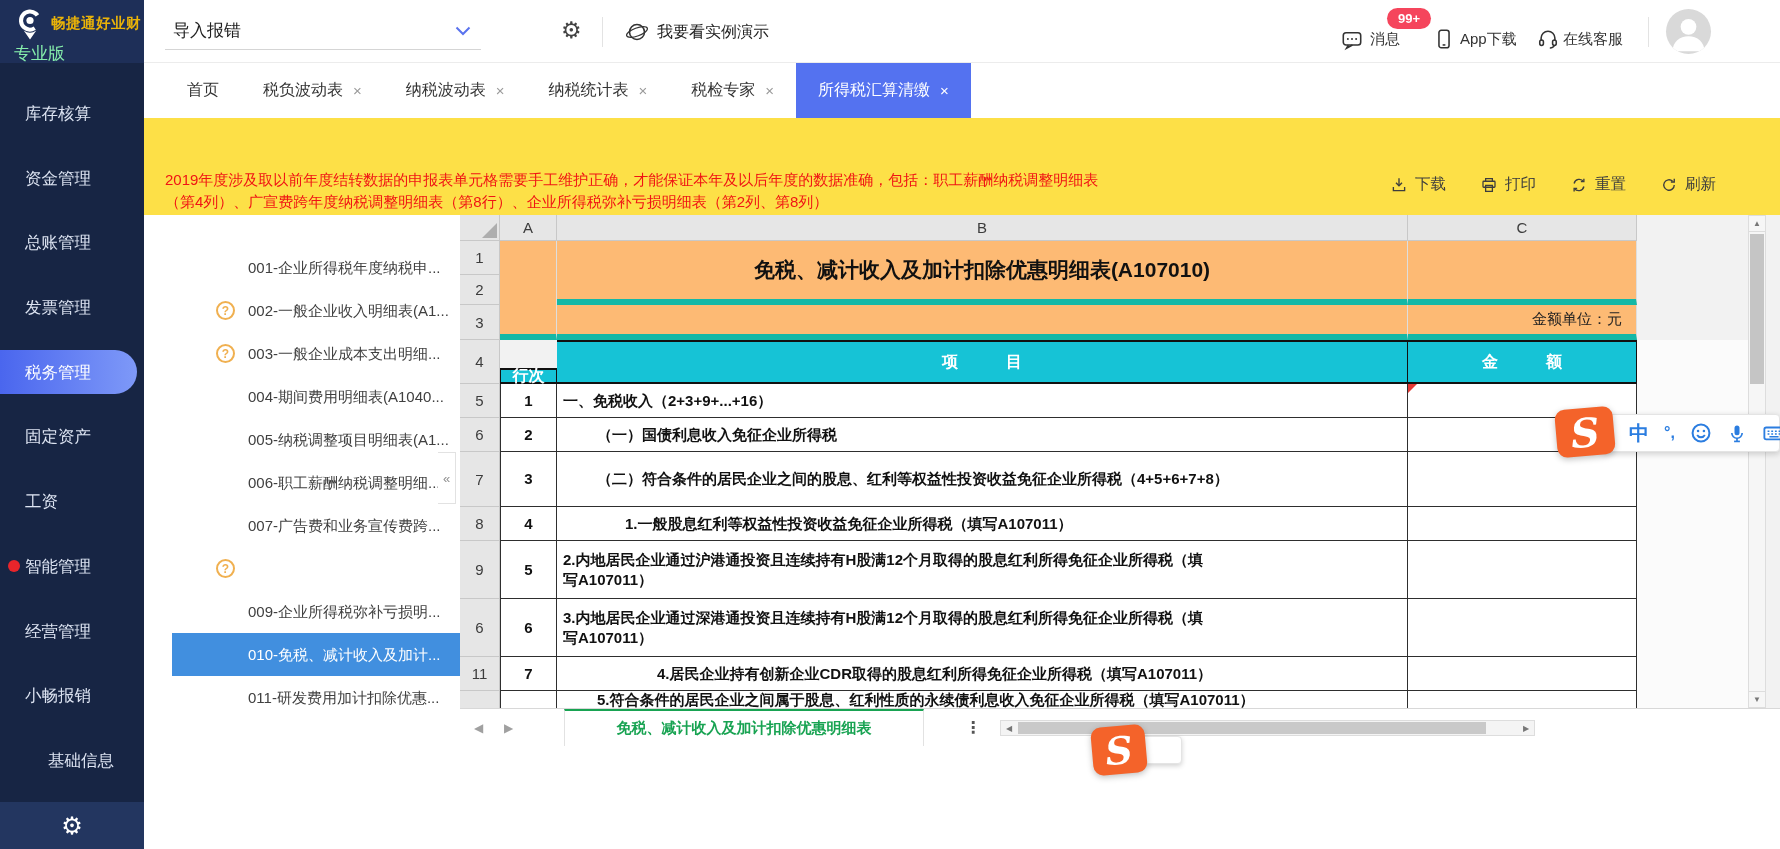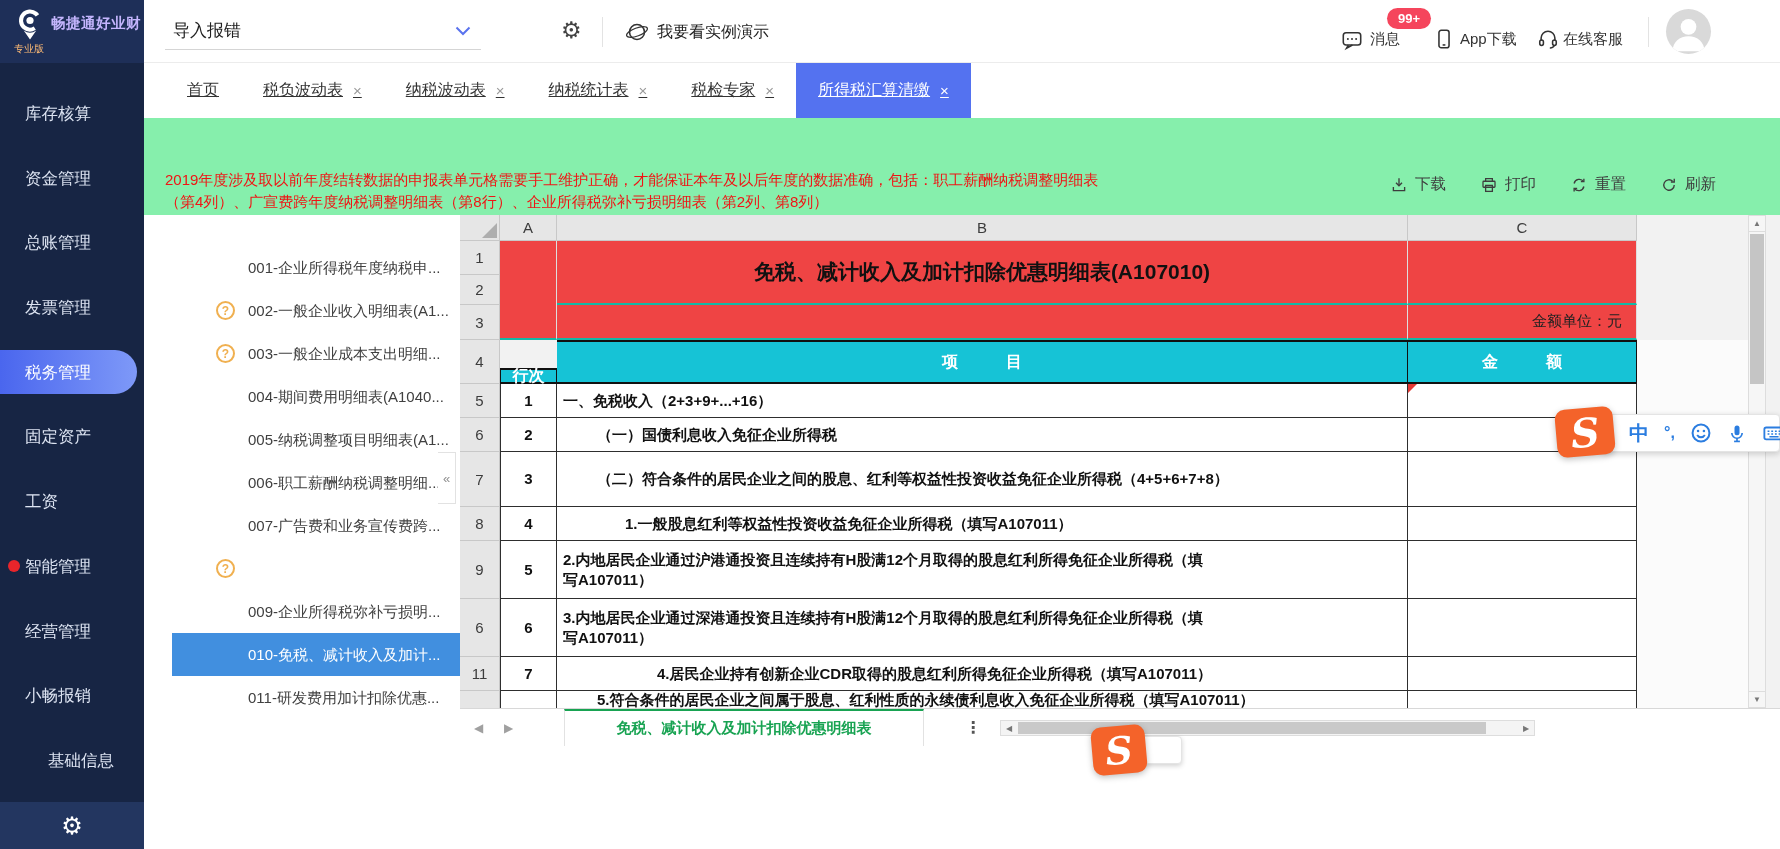--- a/index.html
+++ b/index.html
@@ -4,22 +4,22 @@
 <style>
   *{margin:0;padding:0;box-sizing:border-box;}
   html,body{width:1780px;height:849px;}
   body{position:relative;overflow:hidden;background:#fff;font-family:"Liberation Sans","DejaVu Sans",sans-serif;color:#333;}
   svg{display:block;}
 
   
   .sidebar{position:absolute;left:0;top:0;width:144px;height:849px;background:#172544;}
   .logo-block{position:absolute;left:0;top:0;width:144px;height:63px;background:#1e2f58;}
   .logo-emblem{position:absolute;left:12px;top:5px;}
-  .brand-name{position:absolute;left:51px;top:15px;width:90px;color:#c4b5fd;font-size:14.5px;font-weight:700;line-height:16px;letter-spacing:.5px;}
-  .brand-edition{position:absolute;left:14px;top:42px;color:#fdba74;font-size:10px;}
+  .brand-name{position:absolute;left:51px;top:15px;width:90px;color:#eab308;font-size:14.5px;font-weight:700;line-height:16px;letter-spacing:.5px;}
+  .brand-edition{position:absolute;left:14px;top:42px;color:#86efac;font-size:17px;}
   .side-item{position:absolute;left:0;width:144px;height:40px;line-height:40px;padding-left:25px;color:#dde4f2;font-size:16.5px;cursor:pointer;}
   .side-item.active{width:137px;height:44px;line-height:44px;background:linear-gradient(90deg,#4a66ee,#7e99f8);border-radius:0 22px 22px 0;color:#fff;}
   .side-dot{position:absolute;left:8px;top:14px;width:12px;height:12px;border-radius:50%;background:#e8252b;}
   .side-footer{position:absolute;left:0;top:802px;width:144px;height:47px;background:#233660;display:flex;align-items:center;justify-content:center;}
   .side-footer .gear{color:#fff;font-size:24px;cursor:pointer;}
 
   
   .topbar{position:absolute;left:144px;top:0;width:1636px;height:63px;background:#fff;border-bottom:1px solid #ececec;}
   .import-label{position:absolute;left:21px;top:19px;font-size:17px;color:#222;cursor:pointer;margin-left:8px;}
   .import-underline{position:absolute;left:21px;top:49px;width:316px;height:1px;background:#d5d5d5;}
@@ -32,47 +32,47 @@
   .msg-label{position:absolute;left:1226px;top:30px;font-size:15px;color:#333;cursor:pointer;}
   .badge{position:absolute;left:1243px;top:8px;min-width:44px;height:21px;background:#f5455c;border-radius:11px;color:#fff;font-size:13px;font-weight:700;display:flex;align-items:center;justify-content:center;padding:0 7px;}
   .app-icon{position:absolute;left:1289px;top:28px;cursor:pointer;}
   .app-label{position:absolute;left:1316px;top:30px;font-size:15px;color:#333;cursor:pointer;}
   .support-icon{position:absolute;left:1393px;top:28px;cursor:pointer;}
   .support-label{position:absolute;left:1419px;top:30px;font-size:15px;color:#333;cursor:pointer;}
   .avatar{position:absolute;left:1522px;top:9px;width:45px;height:45px;border-radius:50%;background:#d9d9d9;overflow:hidden;cursor:pointer;}
 
   
   .tabbar{position:absolute;left:144px;top:63px;width:1636px;height:55px;background:#fff;display:flex;align-items:stretch;padding-left:21px;}
-  .tab{display:flex;align-items:center;gap:10px;padding:0 22px;font-size:16px;color:#333;cursor:pointer;white-space:nowrap;text-decoration:underline;}
+  .tab{display:flex;align-items:center;gap:10px;padding:0 22px;font-size:16px;color:#333;cursor:pointer;white-space:nowrap;}
   .tab .x{color:#9a9a9a;font-size:15px;}
   .tab.active{background:#5472f0;color:#fff;}
   .tab.active .x{color:#fff;}
 
   
-  .alert-strip{position:absolute;left:144px;top:118px;width:1636px;height:97px;background:#86efac;}
+  .alert-strip{position:absolute;left:144px;top:118px;width:1636px;height:97px;background:#fde047;}
   .alert-text{position:absolute;left:21px;top:51px;width:958px;font-size:15px;line-height:22px;color:#f01414;}
   .actions{position:absolute;left:1246px;top:56px;display:flex;gap:34px;}
   .action{display:flex;align-items:center;gap:7px;font-size:15.5px;color:#3d3d3d;cursor:pointer;white-space:nowrap;}
 
   
   .list-panel{position:absolute;left:144px;top:215px;width:316px;height:634px;background:#fff;}
   .list-item{position:absolute;left:28px;right:0;height:43px;font-size:15px;color:#404040;cursor:pointer;}
   .list-item .lbl{position:absolute;left:76px;top:0;line-height:43px;white-space:nowrap;}
   .list-item.selected{background:#418fdf;color:#fff;}
   .help-badge{position:absolute;left:44px;top:12px;width:19px;height:19px;border:2px solid #f0b050;border-radius:50%;color:#f0b050;font-size:12px;font-weight:700;display:flex;align-items:center;justify-content:center;}
   .collapse-handle{position:absolute;left:438px;top:452px;width:18px;height:52px;background:#fff;border:1px solid #e2e2e2;border-left:none;display:flex;align-items:center;justify-content:center;color:#909090;font-size:13px;z-index:6;cursor:pointer;}
 
   
   .canvas{position:absolute;left:460px;top:215px;width:1320px;height:493px;background:#f2f2f2;}
   .white-gap{position:absolute;left:1177px;top:125px;width:111px;height:368px;background:#fbfbfb;}
   .grid{position:absolute;left:0;top:0;display:grid;grid-template-columns:40px 57px 851px 229px;grid-template-rows:26px 34px 30px 35px 44px 34px 34px 55px 34px 58px 58px 34px 17px;}
   .gc{background:#e6e6e6;border-right:1px solid #c8c8c8;border-bottom:1px solid #c8c8c8;display:flex;align-items:center;justify-content:center;font-size:15px;color:#3c3c3c;}
   .corner{position:relative;}
   .corner .tri{position:absolute;right:2px;bottom:2px;width:0;height:0;border-left:15px solid transparent;border-bottom:15px solid #aeaeae;}
-  .lc{background:#ef4444;border-right:1px solid #dedede;border-bottom:2px solid #14b8a6;}
+  .lc{background:#fdba74;border-right:1px solid #dedede;border-bottom:6px solid #14b8a6;}
   .title-cell{display:flex;align-items:center;justify-content:center;font-size:21px;font-weight:700;color:#111;}
   .unit-cell{display:flex;align-items:center;justify-content:flex-end;padding-right:14px;font-size:15px;color:#222;}
   .hd{background:#16c3d6;color:#fff;font-weight:700;font-size:16px;display:flex;align-items:center;justify-content:center;border-top:2px solid #111;border-bottom:2px solid #111;border-right:1px solid #111;}
   .hd.first{border-left:1px solid #111;}
   .dc{background:#fff;border-right:1px solid #2e2e2e;border-bottom:1px solid #2e2e2e;display:flex;align-items:center;font-weight:700;font-size:15px;color:#111;line-height:20px;}
   .dc.a{border-left:1px solid #2e2e2e;justify-content:center;}
   .dc.c{position:relative;}
   .dc.pc{border-bottom:none;overflow:hidden;}
   .redmark{position:absolute;left:0;top:0;width:0;height:0;border-top:9px solid #e53935;border-right:9px solid transparent;}
 

